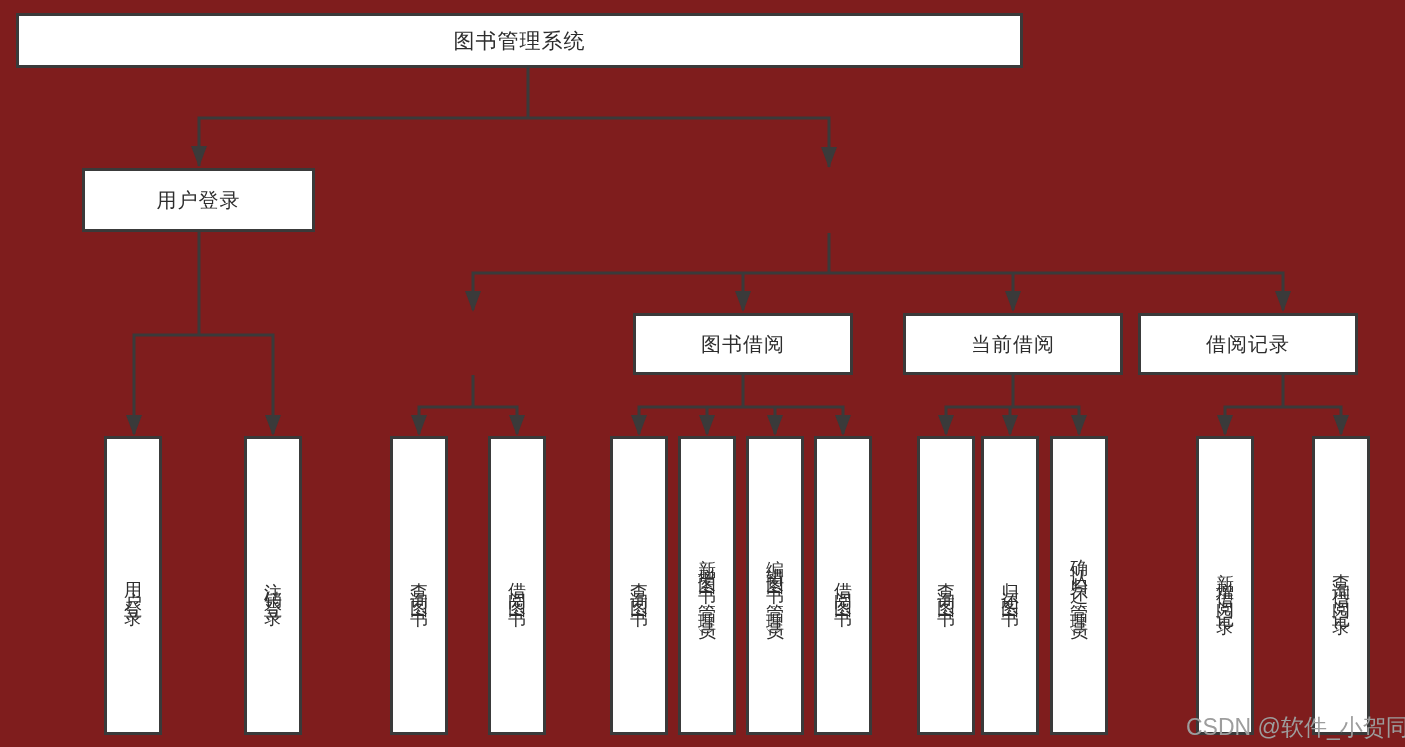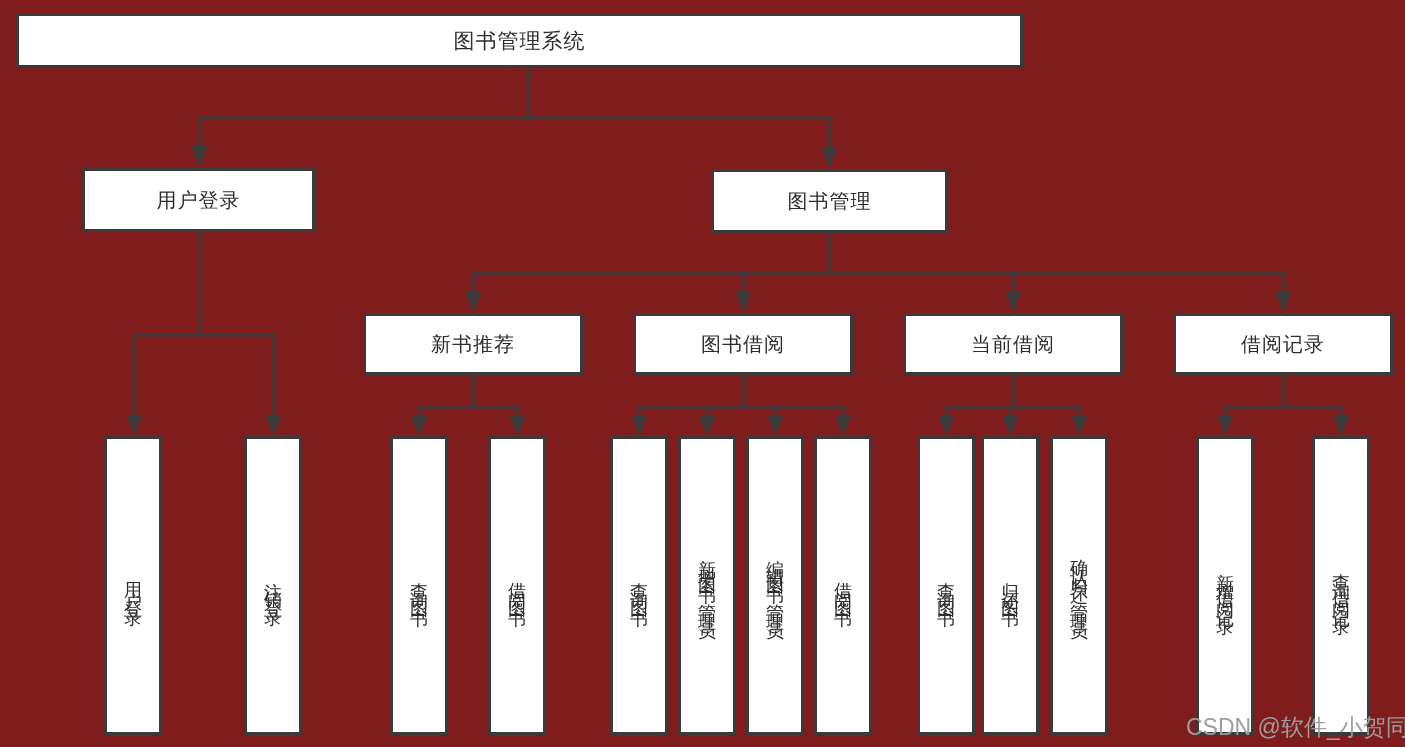--- a/index.html
+++ b/index.html
@@ -107,34 +107,28 @@
     </g>
   </svg>
 
   <div class="box root-box" style="left:16px; top:13px; width:1007px; height:55px;">
     <span class="hlabel">图书管理系统</span>
   </div>
 
   <div class="box" style="left:82px; top:168px; width:233px; height:64px;">
     <span class="hlabel">用户登录</span>
   </div>
-  <div class="box" style="left:711px; top:169px; width:237px; height:64px;">
-    <span class="hlabel">图书管理</span>
-  </div>
 
-  <div class="box" style="left:363px; top:313px; width:220px; height:62px;">
-    <span class="hlabel">新书推荐</span>
-  </div>
   <div class="box" style="left:903px; top:313px; width:220px; height:62px;">
     <span class="hlabel">当前借阅</span>
   </div>
   <div class="box" style="left:633px; top:313px; width:220px; height:62px;">
     <span class="hlabel">图书借阅</span>
   </div>
-  <div class="box" style="left:1173px; top:313px; width:220px; height:62px;text-align:right;">
+  <div class="box" style="left:1138px; top:313px; width:220px; height:62px;text-align:right;">
     <span class="hlabel">借阅记录</span>
   </div>
 
   <div class="box vbox" style="left:104px;">
     <span class="vlabel">用户登录</span>
   </div>
   <div class="box vbox" style="left:244px;">
     <span class="vlabel">注销登录</span>
   </div>
 

